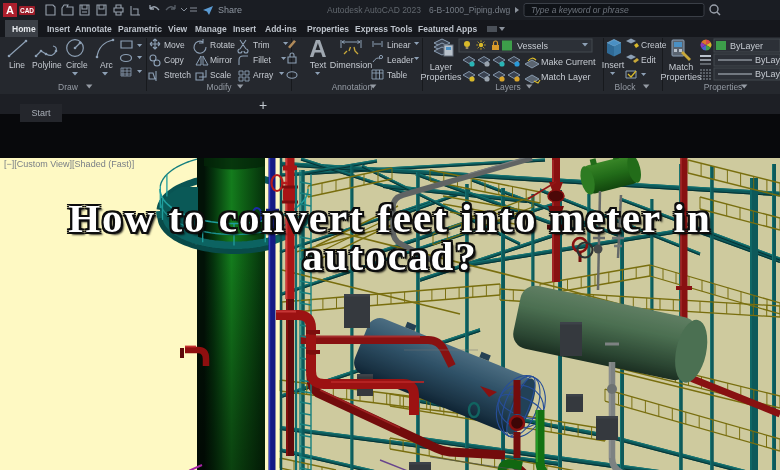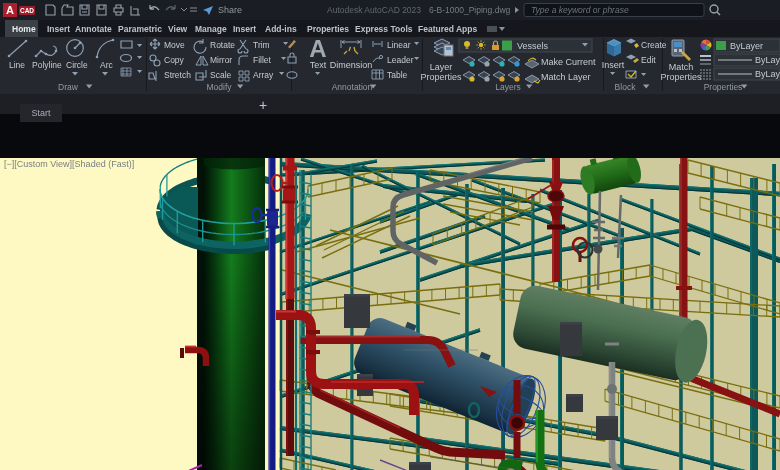--- a/index.html
+++ b/index.html
@@ -811,13 +811,14 @@
 <path d="M316 290 h-7 M316 310 h-7" stroke="#6e0c0c" stroke-width="1"></path>
 <path d="M306 288 h14 M306 308 h14" stroke="#7c0d0d" stroke-width="4"></path>
 <line x1="331.0" y1="338.0" x2="424.0" y2="338.0" stroke="#b92525" stroke-width="1.8" opacity="0.85"></line>
 <line x1="96.0" y1="468.0" x2="202.0" y2="421.0" stroke="#a524a5" stroke-width="2" stroke-dasharray="24 10"></line>
 <line x1="58.0" y1="470.0" x2="96.0" y2="468.0" stroke="#7c1c7c" stroke-width="2" stroke-dasharray="14 8"></line>
 <path d="M0 451 L29 470 L0 470 Z" fill="#1b8c1b"></path>
 <line x1="380.0" y1="416.0" x2="516.0" y2="470.0" stroke="#4f2488" stroke-width="1.4" opacity="0.8"></line>
 <line x1="404.0" y1="306.0" x2="478.0" y2="306.0" stroke="#6e7374" stroke-width="1" opacity="0.5"></line>
       </svg>
   </div>
+  <div id="headline">How to convert feet into meter in<br>autocad?</div>
 </div>
 
 </body></html>

